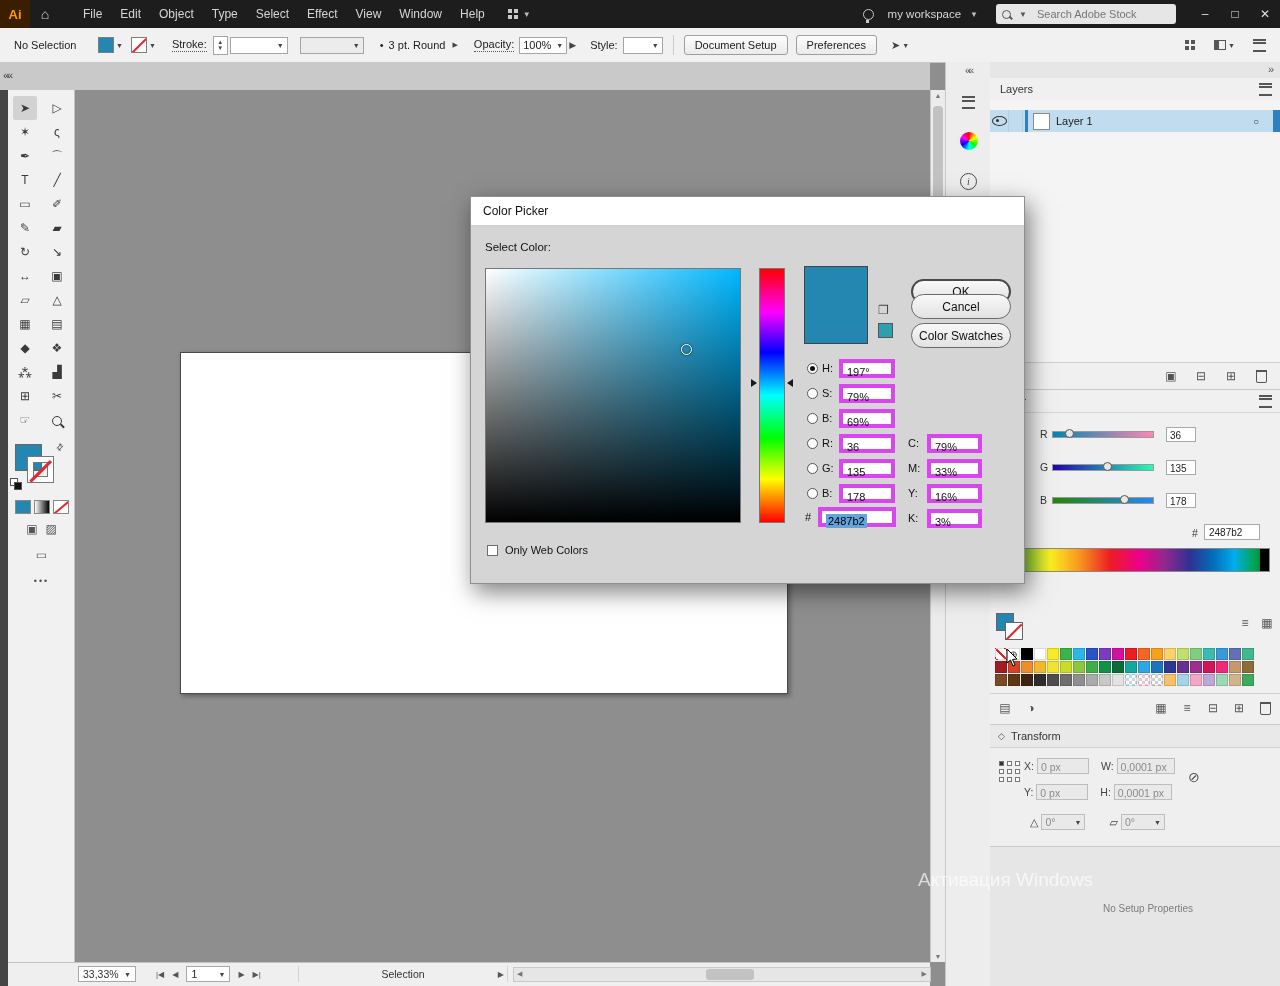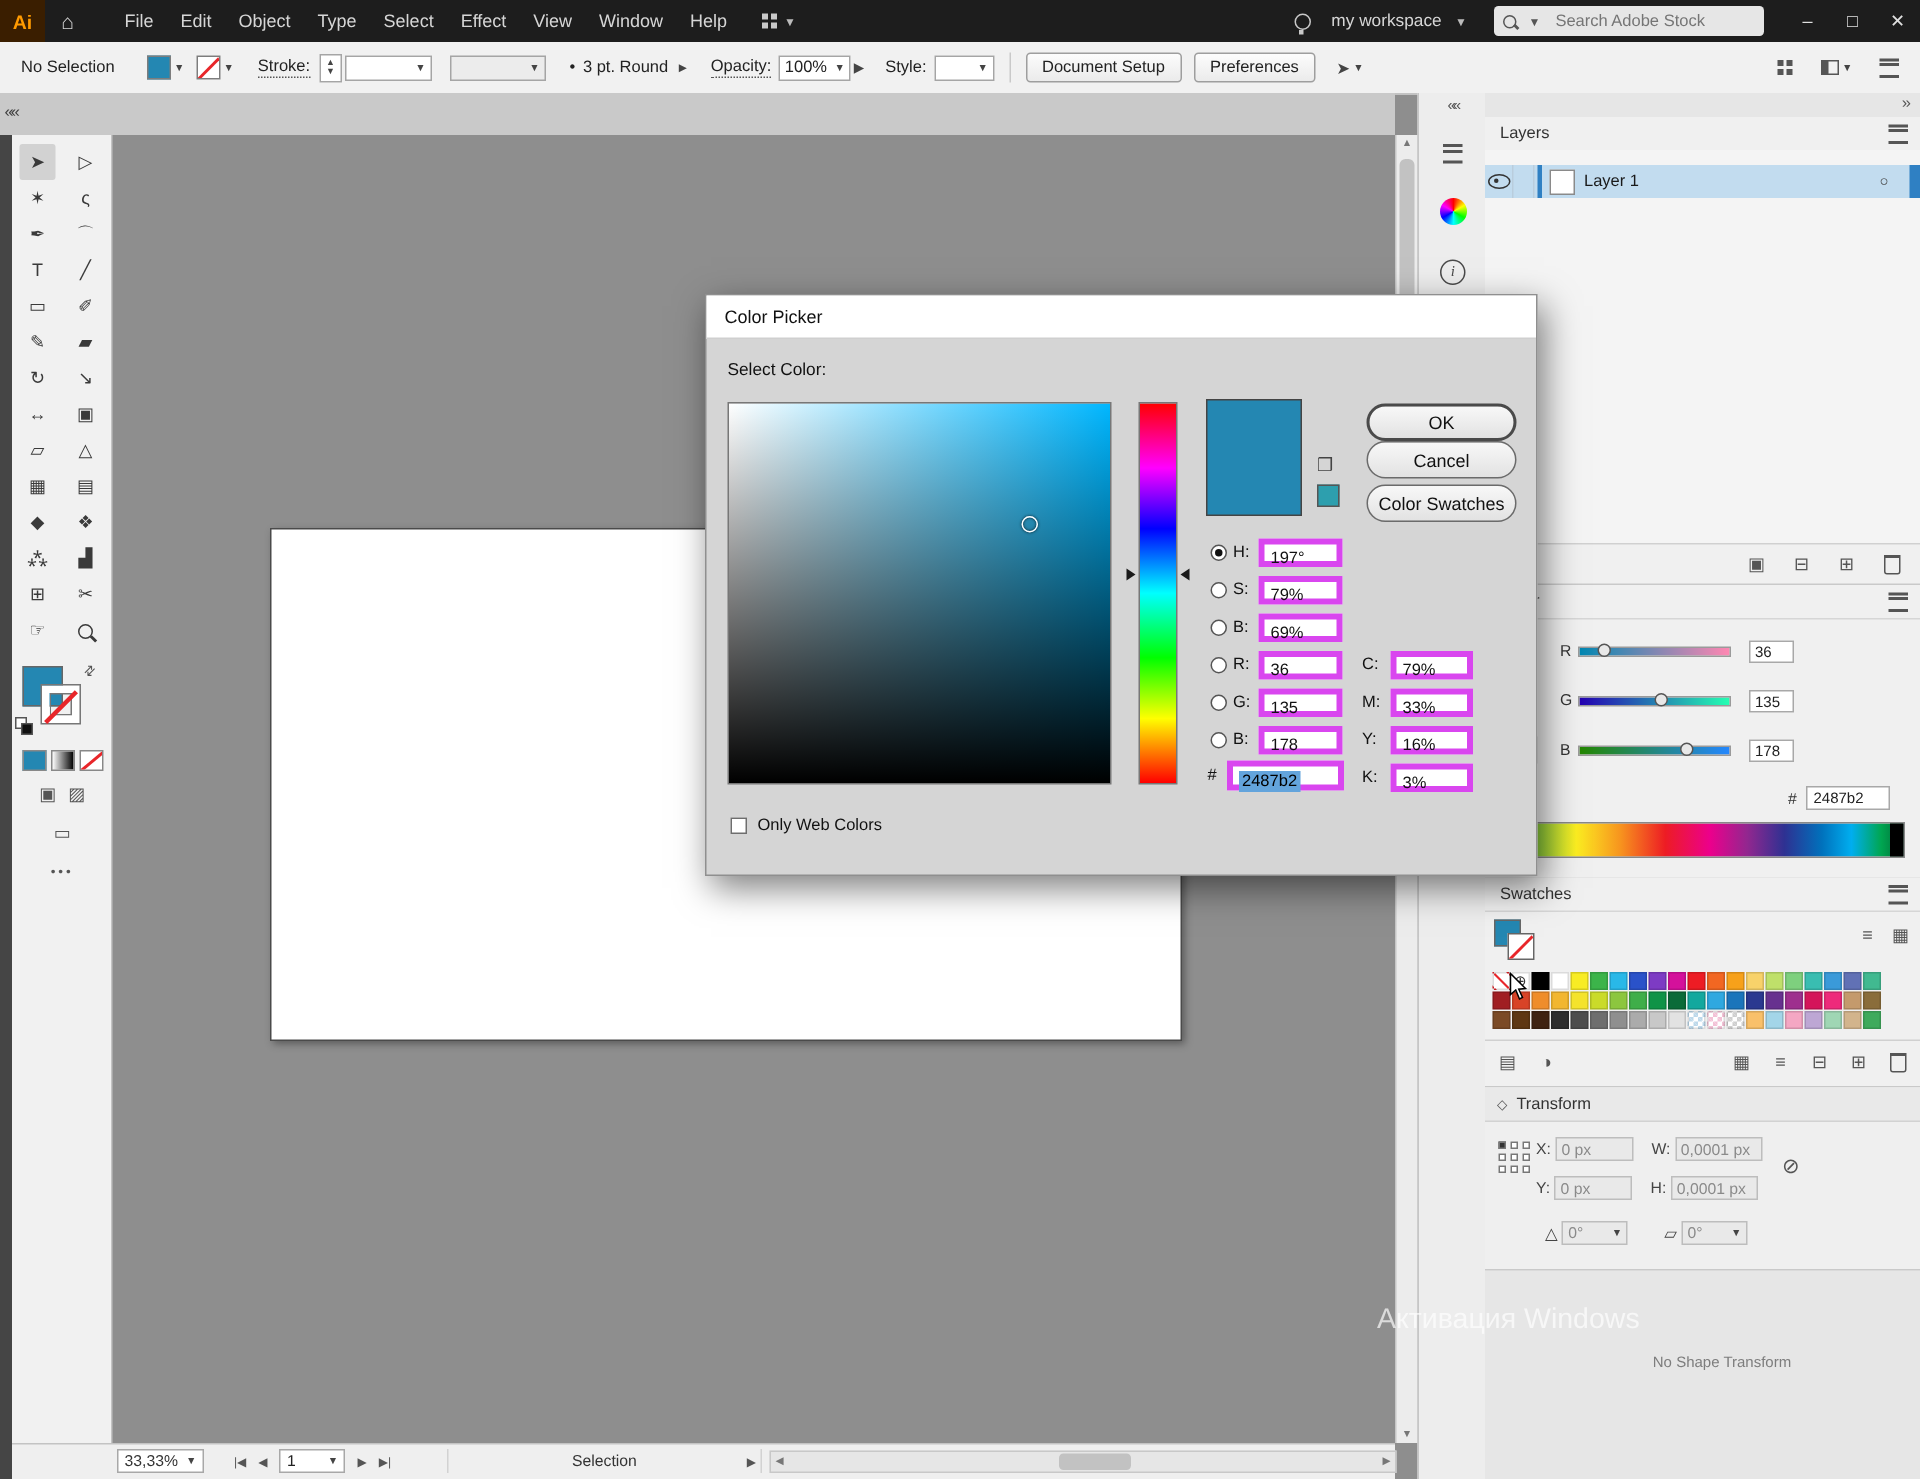--- a/index.html
+++ b/index.html
@@ -434,24 +434,20 @@
         <span class="sl-val">178</span>
       </div>
       <span class="abs" style="left:202px;top:137px;font-size:10.5px;color:#333">#</span>
       <span class="hexbox" style="left:214px;top:134px">2487b2</span>
       <div class="spectrum" style="left:30px;top:158px;width:248px">
           <span class="spec-black"></span>
         </div>
     </section>
 
     <section class="panel" style="top:523px;height:140px">
-      <div class="tabrow">
-        <span class="ptab">Swatches</span>
-        <span class="tab-menu hamb"></span>
-      </div>
       <div class="mini-ind" style="left:6px;top:28px;width:30px;height:30px">
         <span class="mini-fill" style="background: rgb(36, 135, 178);"></span>
         <span class="mini-stroke"></span>
       </div>
       <div class="view-btns">
         <span class="icon-btn">≡</span>
         <span class="icon-btn">▦</span>
       </div>
       <div id="swatch-grid">
           <span class="sw sw-none"></span>
@@ -573,21 +569,21 @@
             <span>0°</span>
             <span class="tiny-chev">▼</span>
           </span>
       </div>
     </section>
   </div>
 
   <div id="watermark">
     <div class="wm1">Активация Windows</div>
   </div>
-  <div class="noshape">No Shape Transform</div>
+  <div class="noshape">No Setup Properties</div>
 
   <div id="statusbar">
     <span class="zoom-box">
       <span>33,33%</span>
       <span class="tiny-chev">▼</span>
     </span>
     <span class="nav" style="left:148px">
       <span>|◀</span>
       <span>◀</span>
       <span class="ab-box">
@@ -615,21 +611,21 @@
     <span class="abs sel-label" style="left:14px;top:44px">Select Color:</span>
     <div class="abs cfield" style="left:14px;top:71px;width:256px;height:255px;box-sizing:border-box">
       <span class="abs cmarker" style="left:195px;top:75px"></span>
     </div>
     <div class="abs hue" style="left:288px;top:71px;width:26px;height:255px;box-sizing:border-box"></div>
     <span class="abs tri-r" style="left:280px;top:182px"></span>
     <span class="abs tri-l" style="left:316px;top:182px"></span>
     <div class="abs cur-swatch" style="left: 333px; top: 69px; width: 62px; height: 76px; background: rgb(36, 135, 178);"></div>
     <span class="abs cube" style="left:407px;top:106px">❒</span>
     <span class="abs web-swatch" style="left: 407px; top: 126px; background: rgb(45, 159, 174);"></span>
-    <button class="dlg-btn ok" style="left:440px;top:72px">OK</button>
+    <button class="dlg-btn ok" style="left:440px;top:82px">OK</button>
     <button class="dlg-btn" style="left:440px;top:97px">Cancel</button>
     <button class="dlg-btn" style="left:440px;top:126px">Color Swatches</button>
 
     <div class="num-row" style="left:336px;top:161px">
       <span class="radio sel"></span>
       <span class="fld-label">H:</span>
       <span class="fld"><span>197°</span></span>
     </div>
     <div class="num-row" style="left:336px;top:186px">
       <span class="radio"></span>

